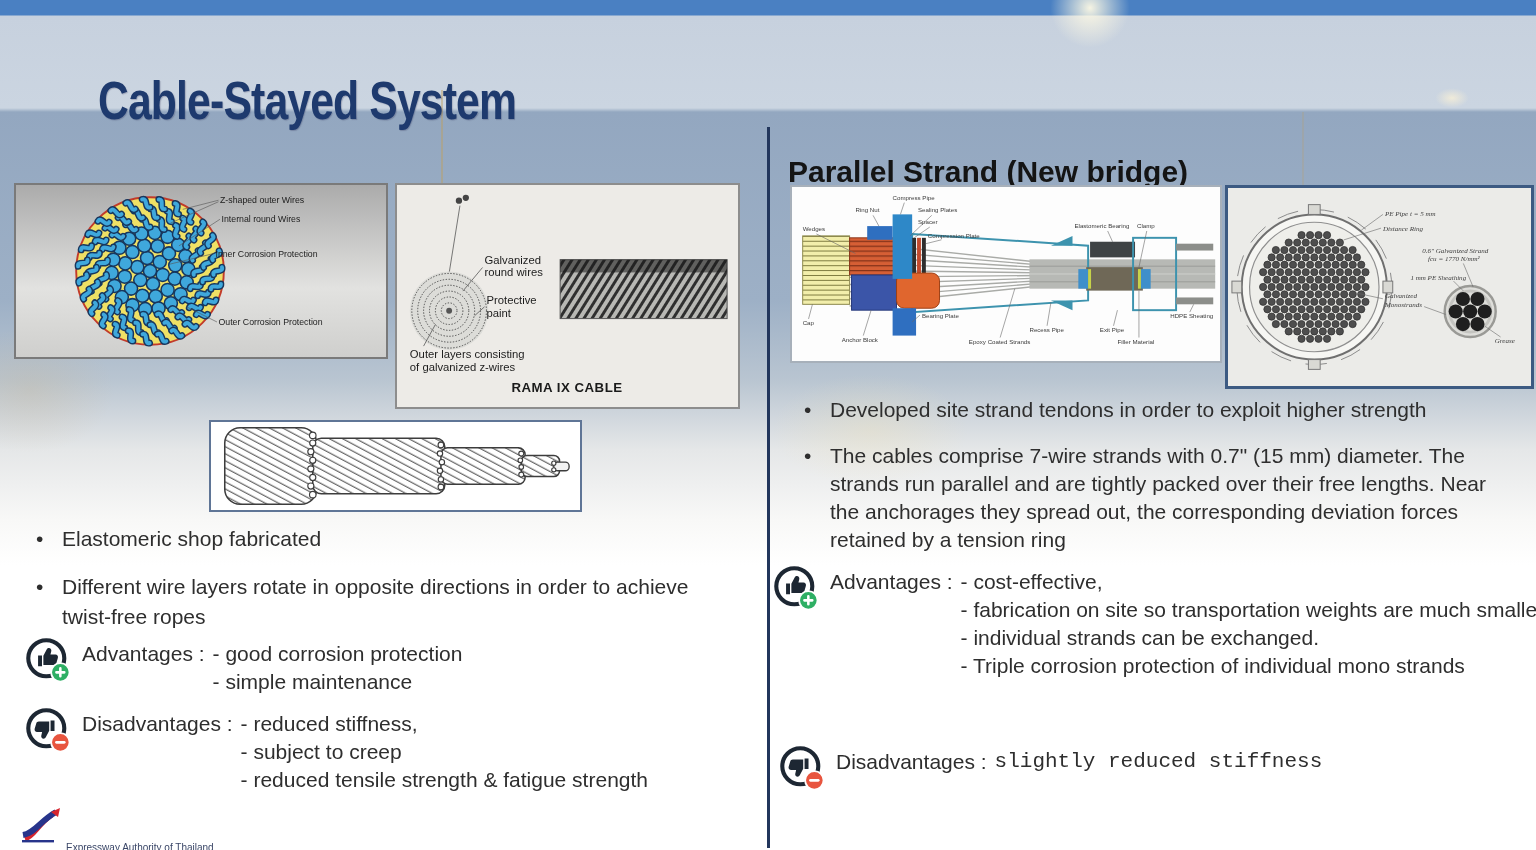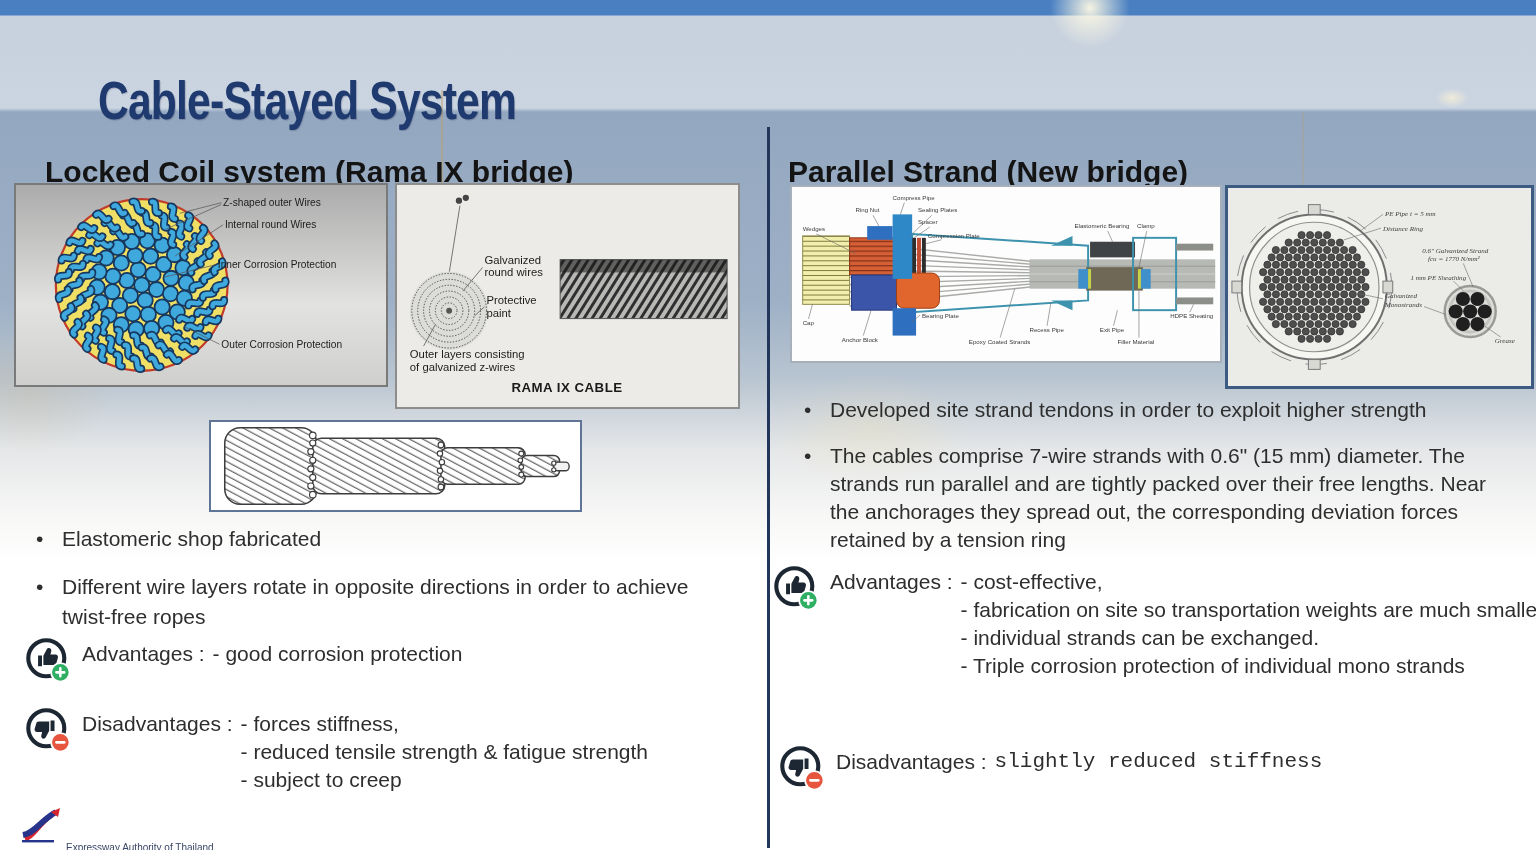--- a/index.html
+++ b/index.html
@@ -14,21 +14,21 @@
       linear-gradient(180deg,#4a80c2 0px,#4a80c2 15px,#c7d1de 16px,#cbd5e1 108px,#93a7c0 112px,#9db0c6 300px,#b9c5d1 380px,#e5e7e8 450px,#f8f8f7 520px,#ffffff 565px,#ffffff 100%);
     padding-left: 20px;
   }
   .pole{position:absolute;width:2px;background:rgba(190,160,95,.45);}
   .title{position:absolute;left:98px;top:34px;font-size:52px;font-weight:800;color:#1e3a6e;
     letter-spacing:-1px;transform:scale(.82,1.04);transform-origin:left top;white-space:nowrap;
     text-shadow:1px 1px 1px rgba(40,40,80,.25);}
   .col-head{position:absolute;font-size:30px;font-weight:700;color:#141414;white-space:nowrap;}
   .divider{position:absolute;left:767px;top:127px;width:3px;height:721px;background:#22365c;}
   .panel{position:absolute;box-sizing:border-box;}
-  .panel-coil{left:14px;top:183px;width:374px;height:204px;background:linear-gradient(180deg,#ababab,#e2e2e0 60%,#cfcfcd);border:2px solid #7a7a7a;}
+  .panel-coil{left:14px;top:183px;width:374px;height:176px;background:linear-gradient(180deg,#ababab,#e2e2e0 60%,#cfcfcd);border:2px solid #7a7a7a;}
   .panel-rama{left:395px;top:183px;width:345px;height:226px;background:#edebe7;border:2px solid #8d8d8d;}
   .panel-draw{left:209px;top:420px;width:373px;height:92px;background:#ffffff;border:2px solid #5f7596;}
   .panel-anchor{left:790px;top:185px;width:432px;height:178px;background:#fdfdfd;border:2px solid #a7b0ba;}
   .panel-cross{left:1225px;top:185px;width:309px;height:204px;background:#ebebe8;border:3px solid #3c5a82;}
   .panel svg{display:block;width:100%;height:100%;}
   .bullets{position:absolute;list-style:none;margin:0;padding:0;}
   .bullets li{position:relative;padding-left:34px;font-size:21px;line-height:28px;color:#2e2e2e;}
   .bullets-left li{line-height:30px;}
   .bullets li + li{margin-top:18px;}
   .bullets li::before{content:"\2022";position:absolute;left:8px;top:0;color:#2e2e2e;}
@@ -49,21 +49,20 @@
 </style>
 </head>
 <body>
 
 <div class="slide">
 
   <div class="pole" style="left:441px;top:90px;height:93px;"></div>
   <div class="pole" style="left:1302px;top:112px;height:85px;opacity:.5;"></div>
 
   <h1 class="title">Cable-Stayed System</h1>
-  <h2 class="col-head" style="left:45px;top:130px;">Locked Coil system (Rama IX bridge)</h2>
   <h2 class="col-head" style="left:788px;top:130px;">Parallel Strand (New bridge)</h2>
   <div class="divider"></div>
 
   <div class="panel panel-coil">
     <svg viewBox="0 0 374 226">
       <circle cx="120" cy="113" r="97" fill="#efe065" stroke="#c23b2a" stroke-width="2.5"></circle>
       <g id="coil-wires">
           <circle cx="120.0" cy="113.0" r="8.6" fill="#3fa8dc" stroke="#17375e" stroke-width="2"></circle>
           <circle cx="136.7" cy="118.2" r="8.6" fill="#3fa8dc" stroke="#17375e" stroke-width="2"></circle>
           <circle cx="123.9" cy="130.1" r="8.6" fill="#3fa8dc" stroke="#17375e" stroke-width="2"></circle>
@@ -742,53 +741,54 @@
     </svg>
   </div>
 
   <ul class="bullets bullets-left" style="left:28px;top:524px;width:690px;">
     <li>Elastomeric shop fabricated</li>
     <li>Different wire layers rotate in opposite directions in order to achieve twist-free ropes</li>
   </ul>
 
   <ul class="bullets" style="left:796px;top:396px;width:716px;">
     <li>Developed site strand tendons in order to exploit higher strength</li>
-    <li>The cables comprise 7-wire strands with 0.6" (15 mm) diameter. The strands run parallel and are tightly packed over their free lengths. Near the anchorages they spread out, the corresponding deviation forces retained by a tension ring</li>
+    <li>The cables comprise 7-wire strands with 0.7" (15 mm) diameter. The strands run parallel and are tightly packed over their free lengths. Near the anchorages they spread out, the corresponding deviation forces retained by a tension ring</li>
   </ul>
 
   <div class="adv" style="left:24px;top:636px;">
     <svg width="48" height="48" viewBox="0 0 28 28">
       <circle cx="13" cy="13" r="10.5" fill="none" stroke="#1d2733" stroke-width="2.4"></circle>
       <path d="M8.2 11.4h2.3v6.2H8.2z M11.3 17.3v-5.8l2-3.8c.25-.46.73-.74 1.25-.74.92 0 1.6.86 1.38 1.75l-.5 2.1h2.95c.97 0 1.67.92 1.4 1.85l-.92 3.2c-.19.65-.79 1.1-1.47 1.1h-6.1z" fill="#1d2733"></path>
       <circle cx="21.2" cy="21.2" r="5.4" fill="#2eaf64" stroke="#ffffff" stroke-width="1.1"></circle>
       <path d="M21.2 18.9v4.6M18.9 21.2h4.6" stroke="#ffffff" stroke-width="1.5" stroke-linecap="round"></path>
     </svg>
     <div class="adv-text">
       <span class="adv-label">Advantages :</span>
       <div class="adv-items">
         <div class="adv-item">- good corrosion protection</div>
+        <div class="adv-item">- simple maintenance</div>
       </div>
     </div>
   </div>
 
   <div class="adv" style="left:24px;top:706px;">
     <svg width="48" height="48" viewBox="0 0 28 28">
       <circle cx="13" cy="13" r="10.5" fill="none" stroke="#1d2733" stroke-width="2.4"></circle>
       <g transform="rotate(180 13 13)">
         <path d="M8.2 11.4h2.3v6.2H8.2z M11.3 17.3v-5.8l2-3.8c.25-.46.73-.74 1.25-.74.92 0 1.6.86 1.38 1.75l-.5 2.1h2.95c.97 0 1.67.92 1.4 1.85l-.92 3.2c-.19.65-.79 1.1-1.47 1.1h-6.1z" fill="#1d2733"></path>
       </g>
       <circle cx="21.2" cy="21.2" r="5.4" fill="#e8553f" stroke="#ffffff" stroke-width="1.1"></circle>
       <path d="M18.9 21.2h4.6" stroke="#ffffff" stroke-width="1.5" stroke-linecap="round"></path>
     </svg>
     <div class="adv-text">
       <span class="adv-label">Disadvantages :</span>
       <div class="adv-items">
-        <div class="adv-item">- forces stiffness,</div>
+        <div class="adv-item">- reduced stiffness,</div>
+        <div class="adv-item">- subject to creep</div>
         <div class="adv-item">- reduced tensile strength &amp; fatigue strength</div>
-        <div class="adv-item">- subject to creep</div>
       </div>
     </div>
   </div>
 
   <div class="adv" style="left:772px;top:564px;">
     <svg width="48" height="48" viewBox="0 0 28 28">
       <circle cx="13" cy="13" r="10.5" fill="none" stroke="#1d2733" stroke-width="2.4"></circle>
       <path d="M8.2 11.4h2.3v6.2H8.2z M11.3 17.3v-5.8l2-3.8c.25-.46.73-.74 1.25-.74.92 0 1.6.86 1.38 1.75l-.5 2.1h2.95c.97 0 1.67.92 1.4 1.85l-.92 3.2c-.19.65-.79 1.1-1.47 1.1h-6.1z" fill="#1d2733"></path>
       <circle cx="21.2" cy="21.2" r="5.4" fill="#2eaf64" stroke="#ffffff" stroke-width="1.1"></circle>
       <path d="M21.2 18.9v4.6M18.9 21.2h4.6" stroke="#ffffff" stroke-width="1.5" stroke-linecap="round"></path>

